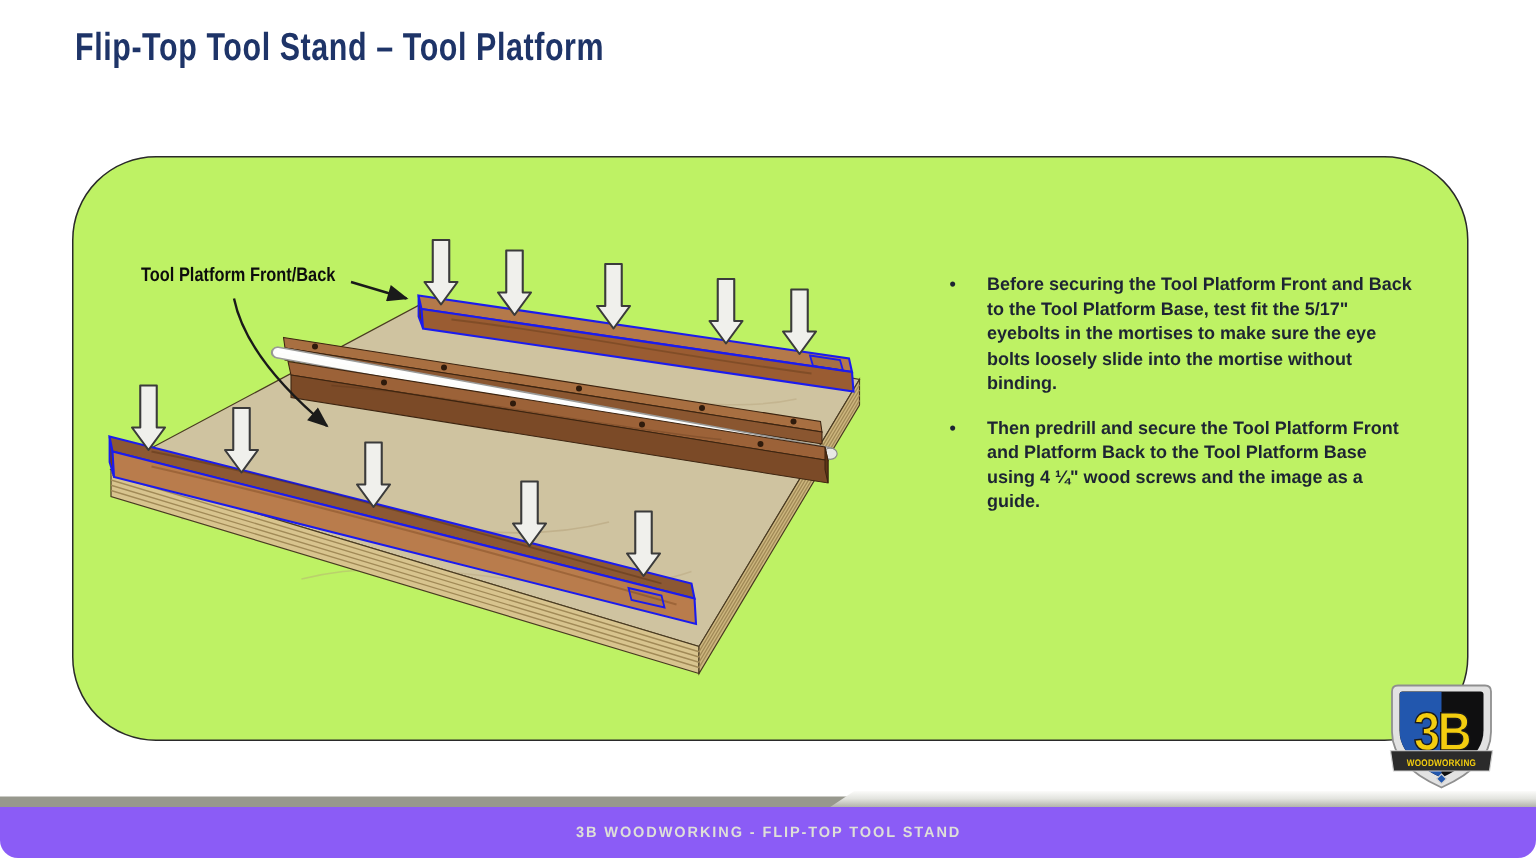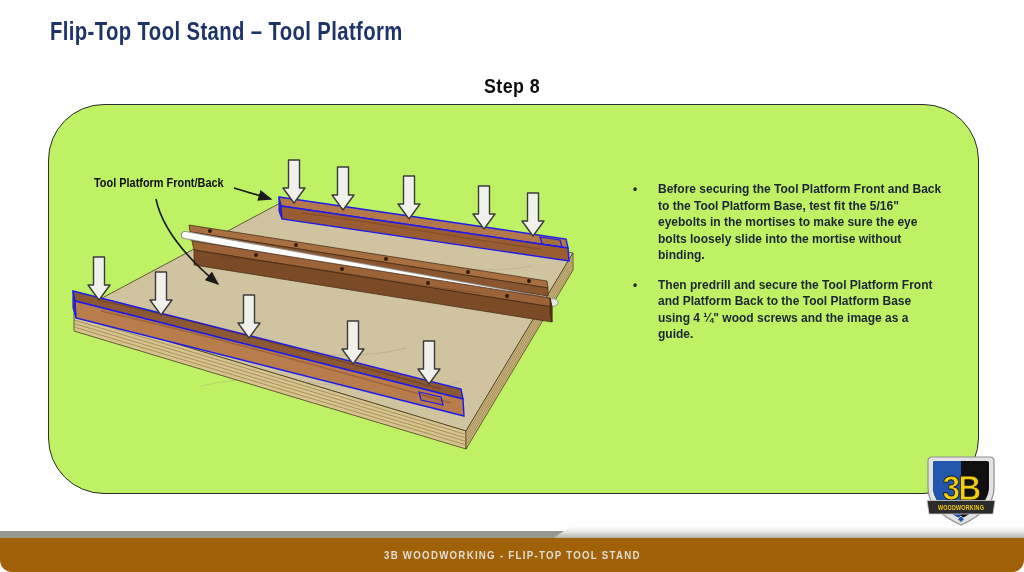--- a/index.html
+++ b/index.html
@@ -19,35 +19,32 @@
   .bullets{position:absolute;left:584px;top:76px;width:312px;margin:0;padding:0;list-style:none;}
   .bullets li{display:flex;gap:15px;margin:0 0 13px 0;font-size:12px;font-weight:bold;
          color:#1d2433;line-height:1.38;}
   .bullets .dot{flex:0 0 10px;font-size:12px;line-height:1.38;}
   .bullets .btxt{flex:1;max-width:288px;}
   .logo{position:absolute;left:926px;top:455px;z-index:6;}
   .footer-stripe{position:absolute;left:0;top:531px;width:1024px;height:7px;background:#97988d;z-index:1;}
   .footer-shine{position:absolute;left:552px;top:527px;width:472px;height:12px;z-index:2;
          background:linear-gradient(180deg,#fdfdfc 0%,#e3e4df 45%,#a9aaa2 100%);
          clip-path:polygon(18px 0,100% 0,100% 100%,0 100%);}
-  .footer-main{position:absolute;left:0;top:538px;width:1024px;height:34px;background:#a16207;
+  .footer-main{position:absolute;left:0;top:538px;width:1024px;height:34px;background:#8b5cf6;
          display:flex;align-items:center;justify-content:center;z-index:3;}
   .footer-main span{font-size:10px;font-weight:bold;letter-spacing:1.3px;color:#dedfd8;
          transform:scaleX(.97);white-space:nowrap;}
 </style>
 </head>
 <body>
 
 <div class="slide">
 
   <h1 class="title">Flip-Top Tool Stand – Tool Platform</h1>
 
-  <div class="step-wrap">
-    <span>Step 8</span>
-  </div>
 
   <div class="panel">
 
     <svg class="illus" width="560" height="330" viewBox="0 0 560 330">
       <defs>
         <path id="arr" d="M0,0 L-11,-15 L-5.5,-15 L-5.5,-43 L5.5,-43 L5.5,-15 L11,-15 Z"></path>
         <marker id="ah" viewBox="0 0 10 8" refX="9" refY="4" markerWidth="9" markerHeight="7" orient="auto">
           <path d="M0,0 L10,4 L0,8 Z" fill="#1a1a1a"></path>
         </marker>
       </defs>
@@ -135,21 +132,21 @@
         <line x1="173" y1="47" x2="210" y2="58" marker-end="url(#ah)"></line>
         <path d="M95,58 C102,92 132,122 157,143" marker-end="url(#ah)"></path>
       </g>
     </svg>
 
     <div class="callout">Tool Platform Front/Back</div>
 
     <ul class="bullets">
       <li>
         <span class="dot">•</span>
-        <span class="btxt">Before securing the Tool Platform Front and Back to the Tool Platform Base, test fit the 5/16" eyebolts in the mortises to make sure the eye bolts loosely slide into the mortise without binding.</span>
+        <span class="btxt">Before securing the Tool Platform Front and Back to the Tool Platform Base, test fit the 5/17" eyebolts in the mortises to make sure the eye bolts loosely slide into the mortise without binding.</span>
       </li>
       <li>
         <span class="dot">•</span>
         <span class="btxt">Then predrill and secure the Tool Platform Front and Platform Back to the Tool Platform Base using 4 ¼" wood screws and the image as a guide.</span>
       </li>
     </ul>
   </div>
 
   <svg class="logo" width="70" height="73" viewBox="0 0 70 73">
     <defs>

